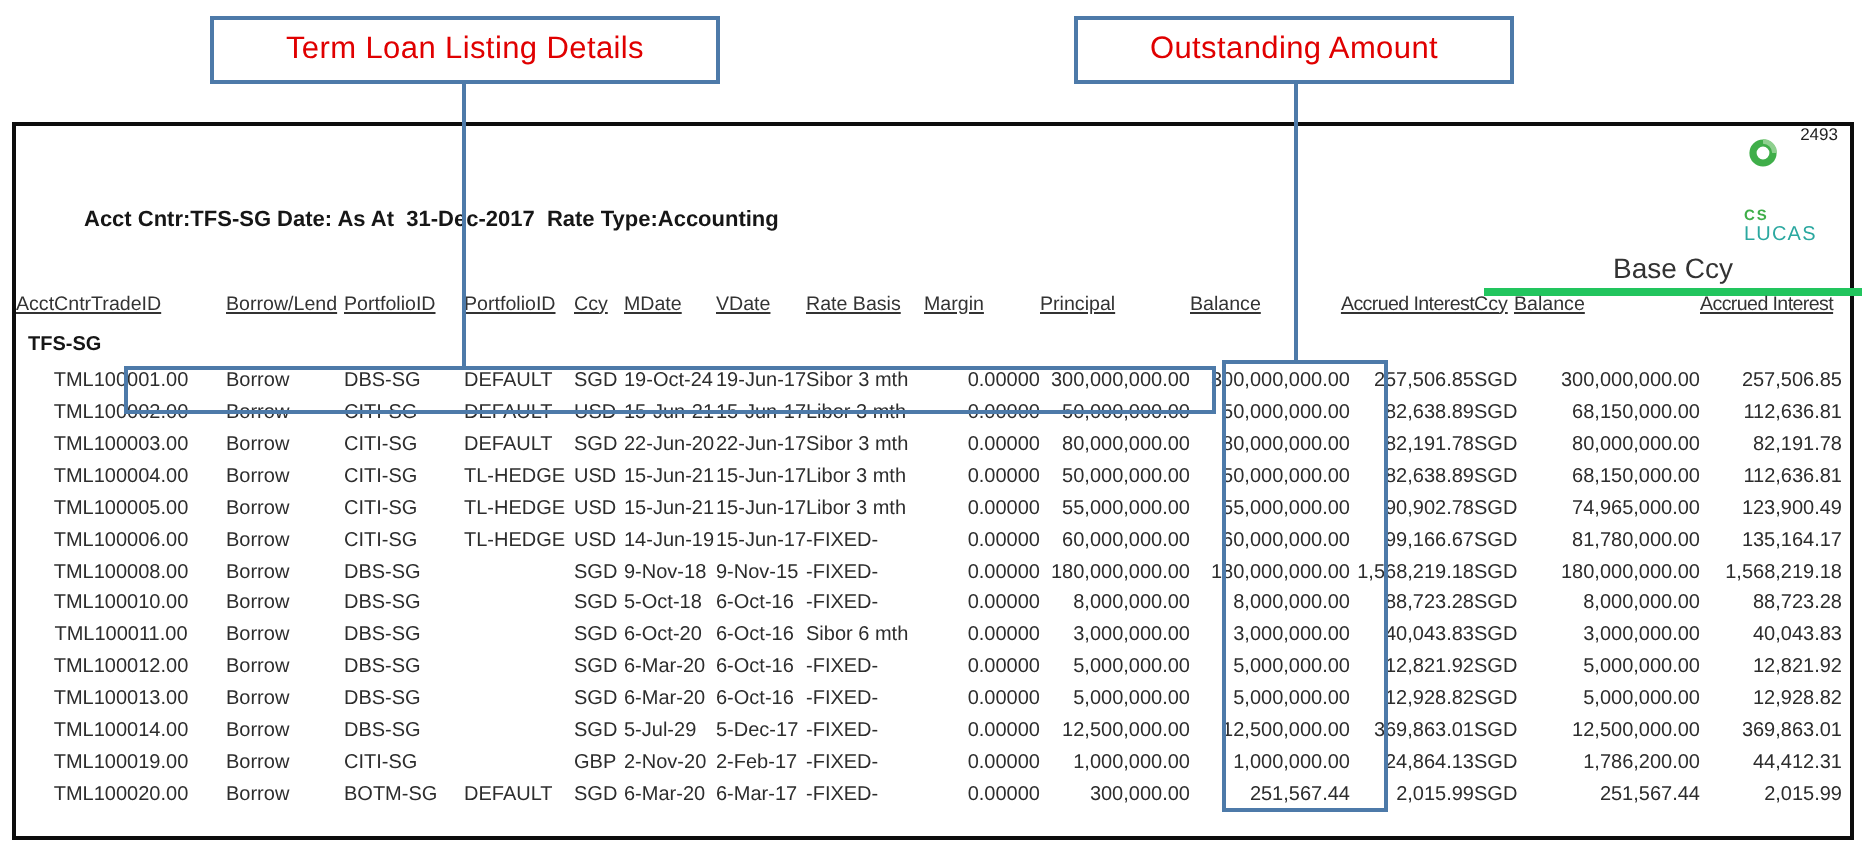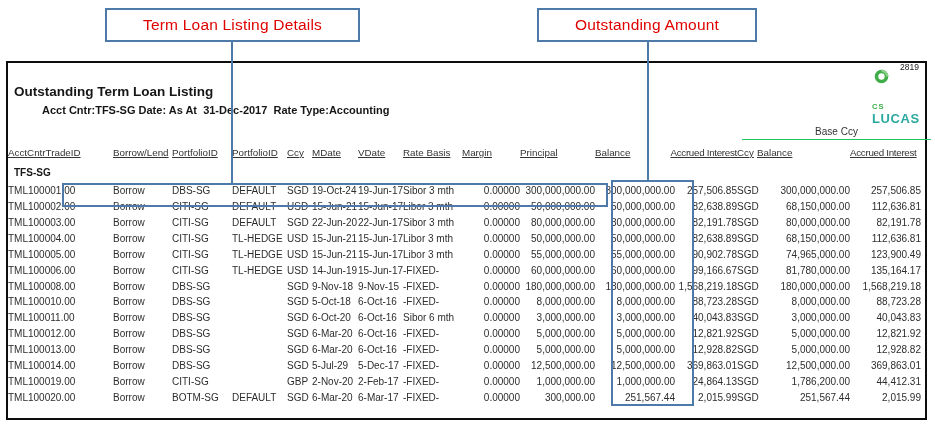--- a/index.html
+++ b/index.html
@@ -27,76 +27,75 @@
   .hl-row{left:62px;top:183px;width:546px;height:24px;}
   .hl-balance{left:611px;top:180px;width:83px;height:226px;}
 
   
   .report{position:absolute;left:6px;top:61px;width:921px;height:359px;
           border:2px solid #0d0d0d;background:#fff;}
   .page-number{position:absolute;right:16px;top:62px;font-size:8.5px;color:#222;}
   .logo{position:absolute;left:872px;top:69px;line-height:1;z-index:2;}
   .logo .mark{display:block;margin-left:2px;}
   .logo .cs{display:block;font-size:7.5px;font-weight:bold;color:var(--logo-green);letter-spacing:1px;margin-top:16px;}
-  .logo .lucas{display:block;font-size:13px;font-weight:bold;color:var(--logo-teal);letter-spacing:.6px;margin-top:1px;}
+  .logo .lucas{display:block;font-size:10px;font-weight:normal;color:var(--logo-teal);letter-spacing:.6px;margin-top:1px;}
   .report-title{position:absolute;left:14px;top:84px;font-size:13.5px;font-weight:bold;color:#161616;}
   .report-subtitle{position:absolute;left:42px;top:104px;font-size:11px;font-weight:bold;color:#161616;white-space:pre;}
   .baseccy{position:absolute;left:742px;top:126px;width:189px;text-align:center;
-           font-size:10px;color:#333;border-bottom:1px solid #22c55e;padding-bottom:2px;}
+           font-size:14px;color:#333;border-bottom:4px solid #22c55e;padding-bottom:2px;}
 
   
   table.loans{position:absolute;left:8px;top:142px;width:913px;border-collapse:collapse;
               table-layout:fixed;font-size:10px;color:var(--ink);z-index:1;}
   table.loans th,table.loans td{white-space:nowrap;overflow:visible;font-weight:normal;vertical-align:middle;padding:0;}
   table.loans thead tr{height:20px;margin-left:34px;}
   table.loans thead th{text-decoration:underline;color:#333;font-size:9.8px;text-align:left;}
   tr.group-row{height:21px;}
   tr.group-row td{font-weight:bold;padding-left:6px;color:#161616;margin-left:32px;}
   table.loans tbody tr.data{height:15.86px;}
   
   .w0{width:105px;} .w1{width:59px;} .w2{width:60px;} .w3{width:55px;} .w4{width:25px;}
   .w5{width:46px;} .w6{width:45px;} .w7{width:59px;} .w8{width:58px;} .w9{width:75px;}
   .w10{width:80px;} .w11{width:62px;} .w12{width:20px;} .w13{width:93px;} .w14{width:71px;}
   
   th.c0{padding-left:6px;}
-  td.c0{text-align:left;padding-right:3px;}
+  td.c0{text-align:center;padding-right:3px;}
   td.c1,td.c2,td.c3,td.c4,td.c5,td.c6,td.c7{text-align:left;}
   th.c8,td.c8,th.c9,td.c9,th.c10,td.c10,th.c11,td.c11,th.c13,td.c13,th.c14,td.c14{text-align:right;padding-right:2px;}
   th.c11,th.c14{direction:rtl;letter-spacing:-0.3px;}
   th.c12,td.c12{text-align:left;padding-left:3px;}
 </style>
 </head>
 <body>
 
 <div class="page">
 
   <div class="callout callout-details">
     <span class="label">Term Loan Listing Details</span>
   </div>
   <div class="callout callout-outstanding">
     <span class="label">Outstanding Amount</span>
   </div>
   <div class="connector connector-details"></div>
   <div class="connector connector-outstanding"></div>
 
   <div class="report"></div>
-  <div class="page-number">2819</div>
+  <div class="page-number">2493</div>
 
   <div class="logo">
     <span class="mark">
       <svg width="15" height="15" viewBox="0 0 15 15">
         <circle cx="7.5" cy="7.5" r="5" fill="none" stroke="#3fae49" stroke-width="3.6"></circle>
         <path d="M7.5 1.7 A5.8 5.8 0 0 1 13.3 7.5" fill="none" stroke="#8fd08f" stroke-width="2.4"></path>
       </svg>
     </span>
     <span class="cs">CS</span>
     <span class="lucas">LUCAS</span>
   </div>
 
-  <div class="report-title">Outstanding Term Loan Listing</div>
   <div class="report-subtitle">Acct Cntr:TFS-SG Date: As At  31-Dec-2017  Rate Type:Accounting</div>
 
   <div class="baseccy">Base Ccy</div>
 
   <table class="loans">
     <colgroup>
       <col class="w0">
         <col class="w1">
         <col class="w2">
         <col class="w3">

